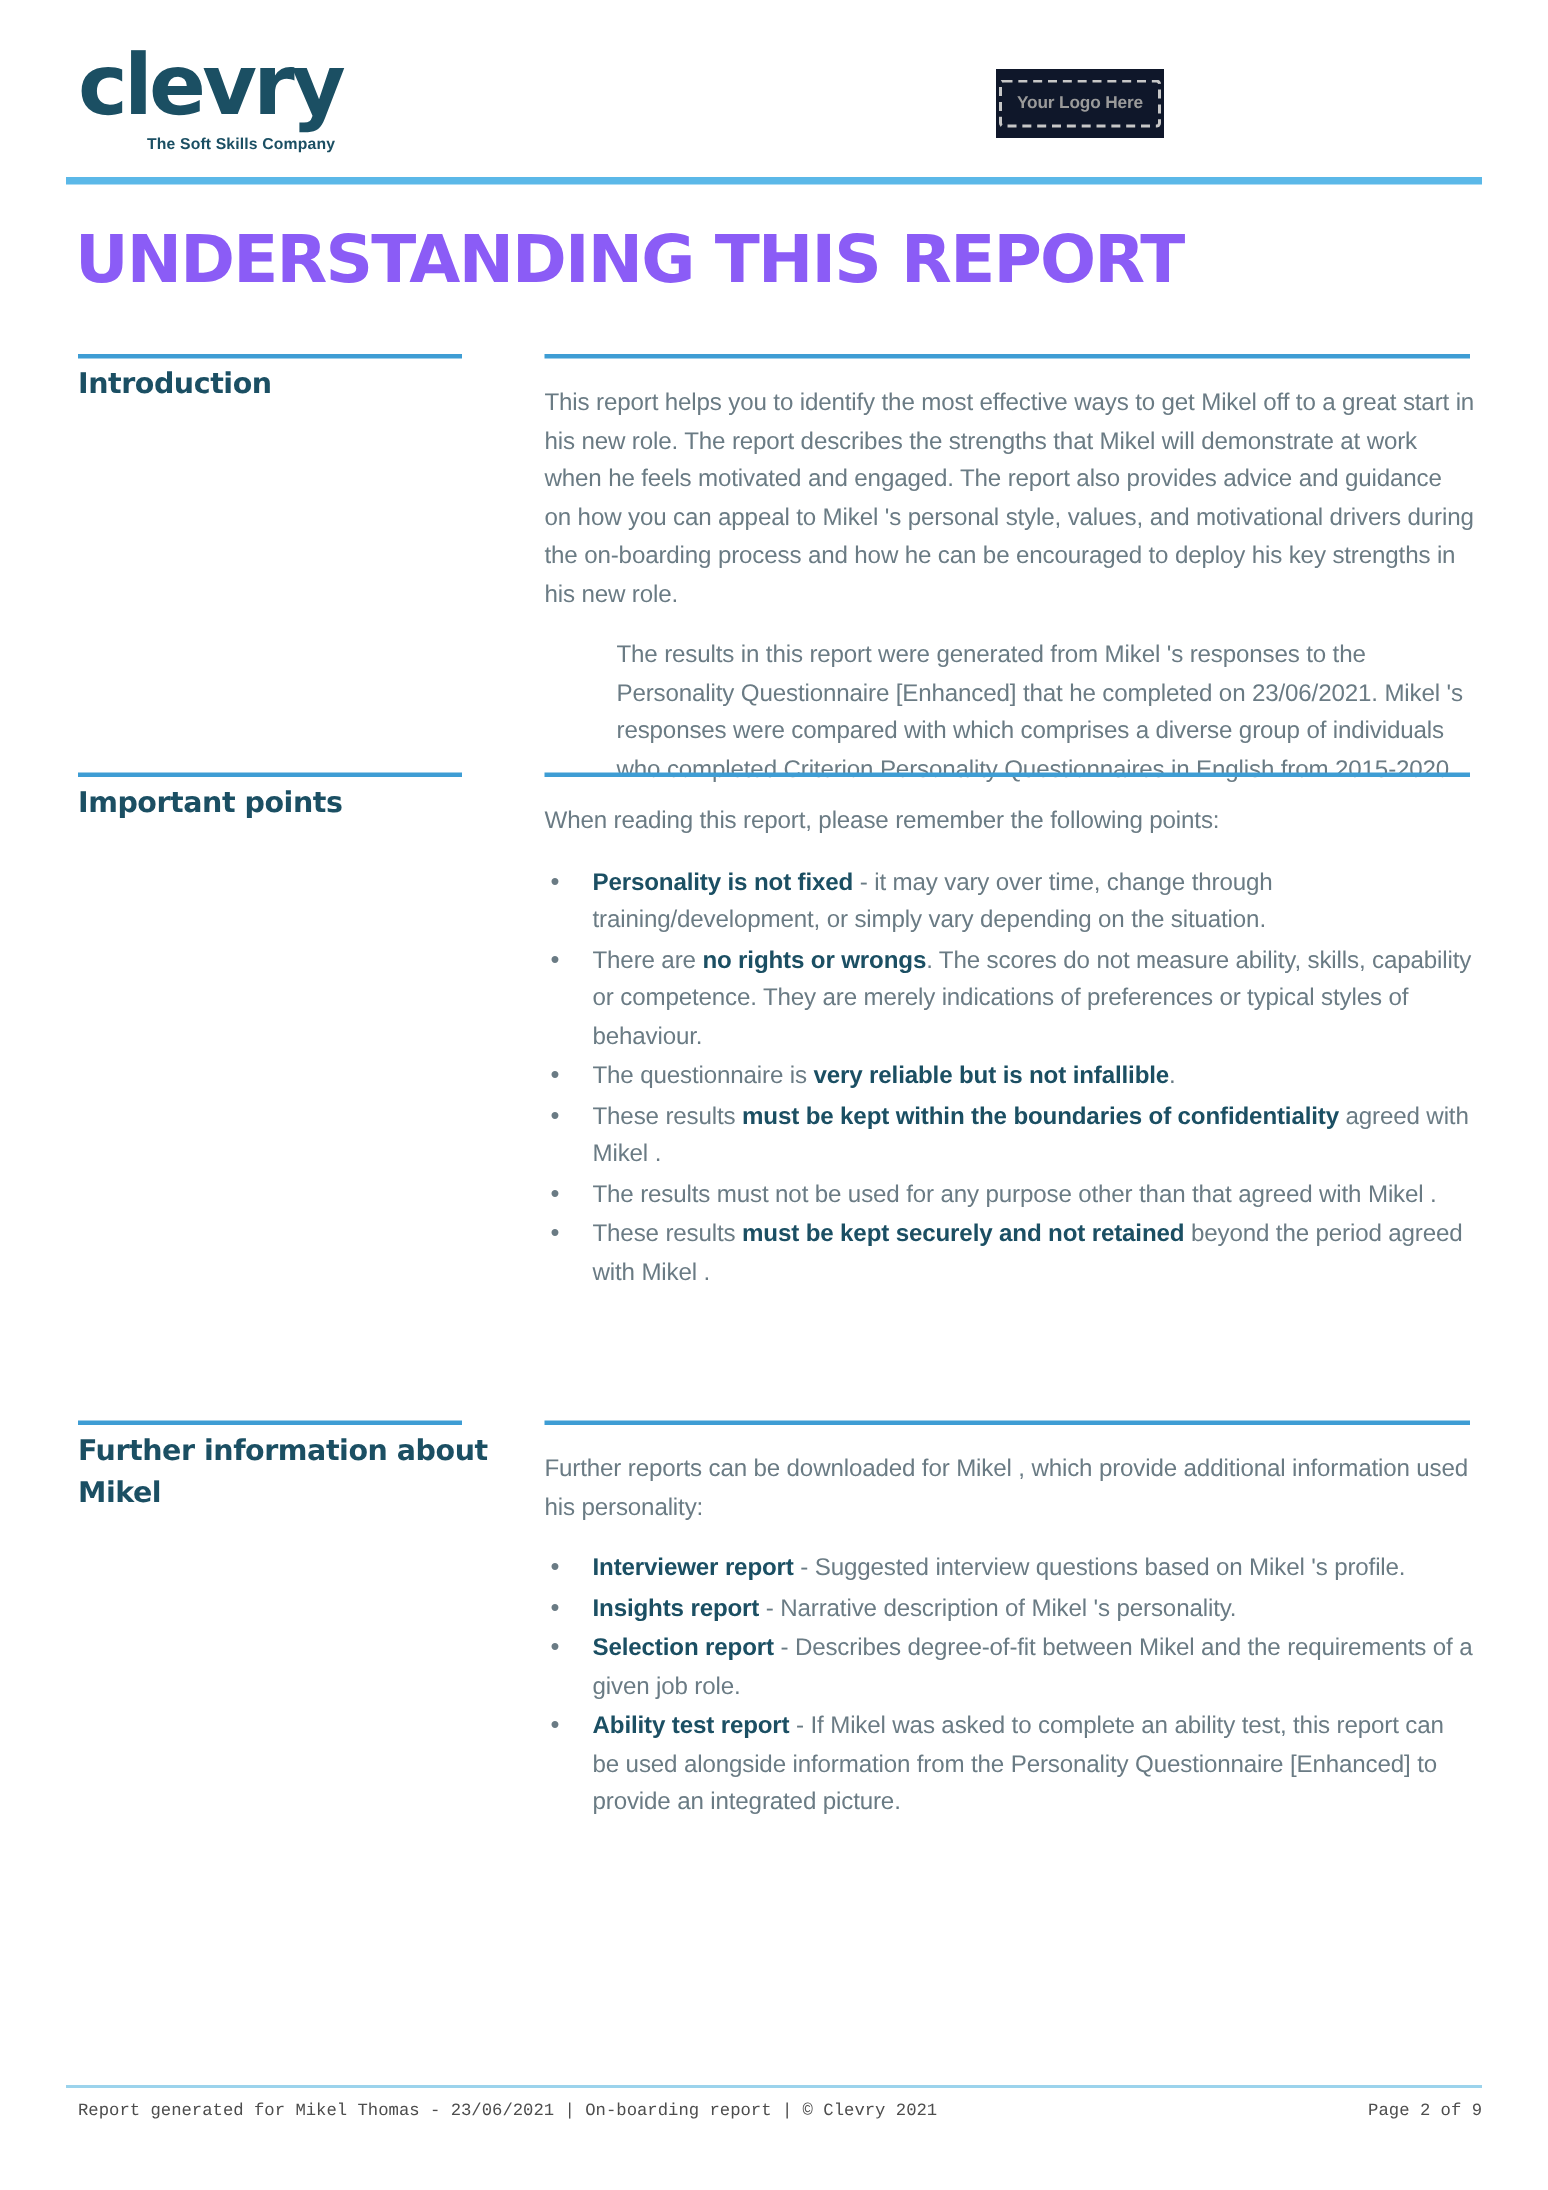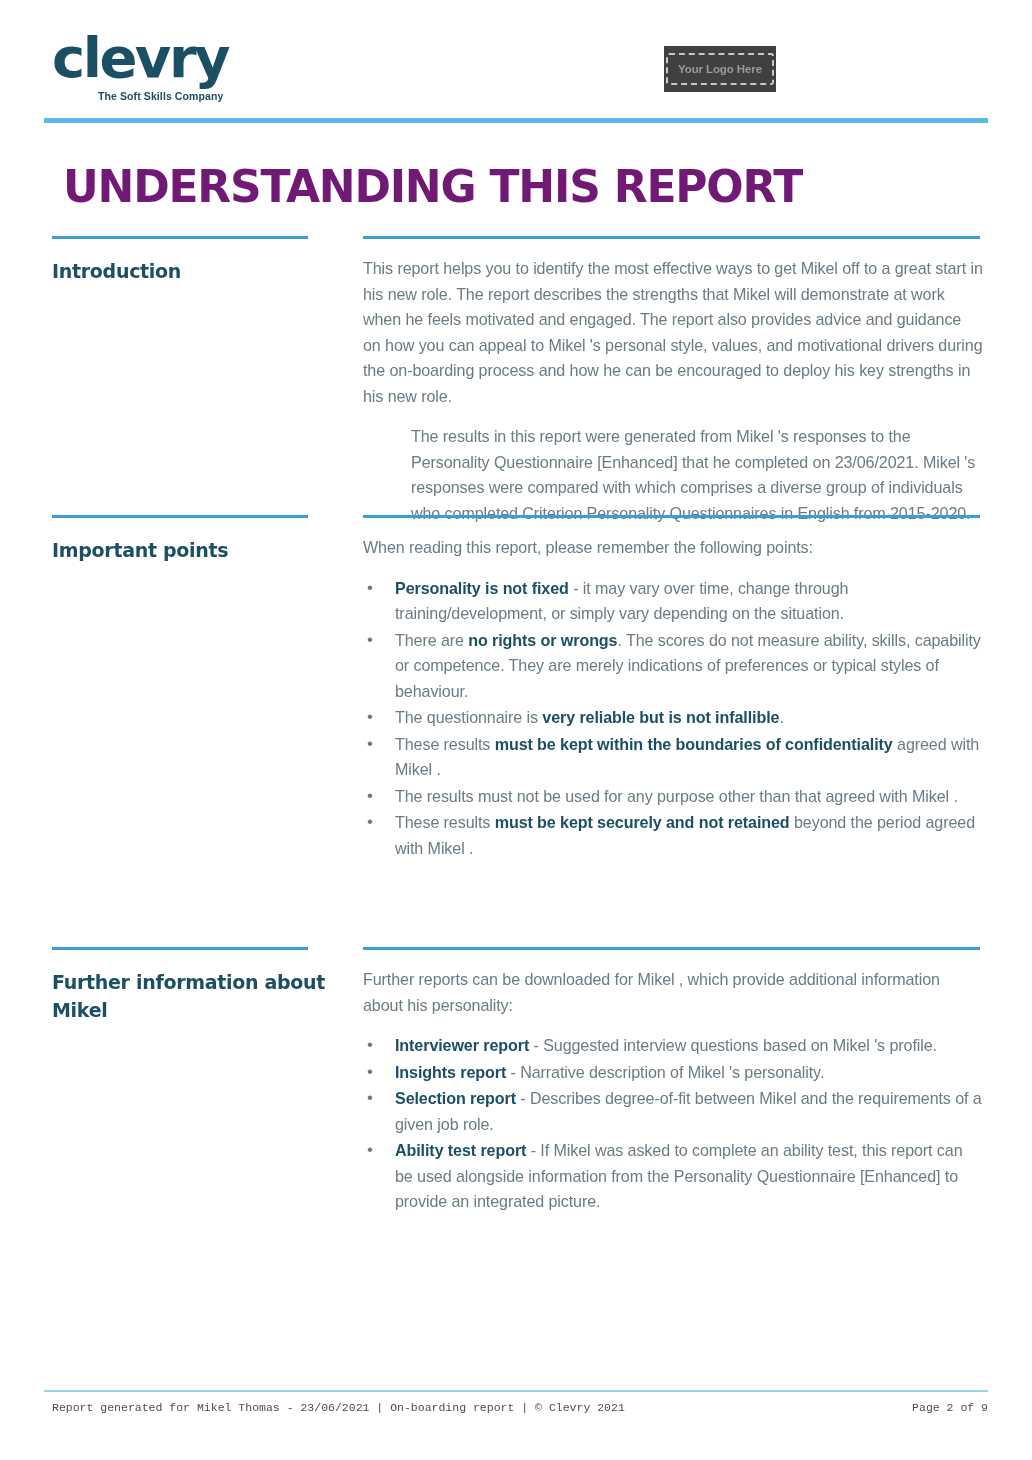--- a/index.html
+++ b/index.html
@@ -49,21 +49,21 @@
     color: #1b4f63;
     letter-spacing: 0.1px;
     margin: 4px 0 0 46px;
   }
   .logo-placeholder {
     position: absolute;
     right: 44px;
     top: 46px;
     width: 112px;
     height: 46px;
-    background: #404040;
+    background: #0f172a;
     display: flex;
     align-items: center;
     justify-content: center;
   }
   .logo-placeholder-inner {
     border: 2px dashed #c7c7c7;
     border-radius: 3px;
     width: 104px;
     height: 28px;
     display: flex;
@@ -86,22 +86,22 @@
 
   
   .page-title {
     position: absolute;
     left: 50px;
     top: 150px;
     font-family: "DejaVu Sans", sans-serif;
     font-size: 44px;
     font-weight: 700;
     letter-spacing: -1.2px;
-    color: #701a75;
-    margin: 13px;
+    color: #8b5cf6;
+    margin: 0;
     line-height: 1.1;
   }
 
   
   .section {
     position: absolute;
     left: 0;
     width: 1032px;
   }
   .sec-intro      { top: 236px; }
@@ -120,21 +120,21 @@
     position: absolute;
     left: 363px;
     top: 0;
     width: 617px;
     height: 3px;
     background: #3e9dd4;
   }
   .sec-heading {
     position: absolute;
     left: 52px;
-    top: 22px;
+    top: 7px;
     width: 290px;
     font-family: "DejaVu Sans", sans-serif;
     font-size: 19px;
     font-weight: 700;
     color: #1b4f63;
     line-height: 1.45;
     letter-spacing: -0.3px;
     margin: 0;
   }
   .sec-body {
@@ -247,21 +247,21 @@
           <li><span>These results </span><strong>must be kept securely and not retained</strong><span> beyond the period agreed with Mikel .</span></li>
         </ul>
     </div>
   </div>
 
   <div class="section sec-further">
     <div class="rule-left"></div>
     <div class="rule-right"></div>
     <h2 class="sec-heading">Further information about Mikel</h2>
     <div class="sec-body">
-      <p>Further reports can be downloaded for Mikel , which provide additional information about his personality:</p>
+      <p>Further reports can be downloaded for Mikel , which provide additional information used his personality:</p>
       <ul class="bullets">
           <li><strong>Interviewer report</strong><span> - Suggested interview questions based on Mikel 's profile.</span></li>
           <li><strong>Insights report</strong><span> - Narrative description of Mikel 's personality.</span></li>
           <li><strong>Selection report</strong><span> - Describes degree-of-fit between Mikel and the requirements of a given job role.</span></li>
           <li><strong>Ability test report</strong><span> - If Mikel was asked to complete an ability test, this report can be used alongside information from the Personality Questionnaire [Enhanced] to provide an integrated picture.</span></li>
         </ul>
     </div>
   </div>
 
   <div class="footer-rule"></div>

